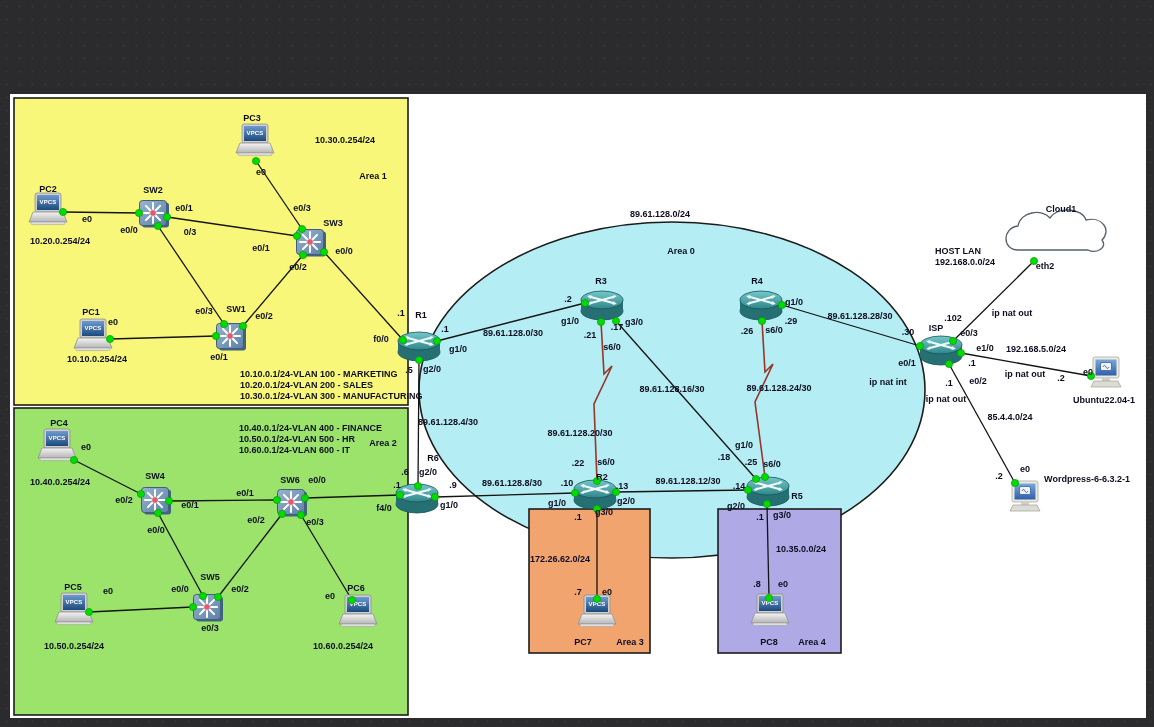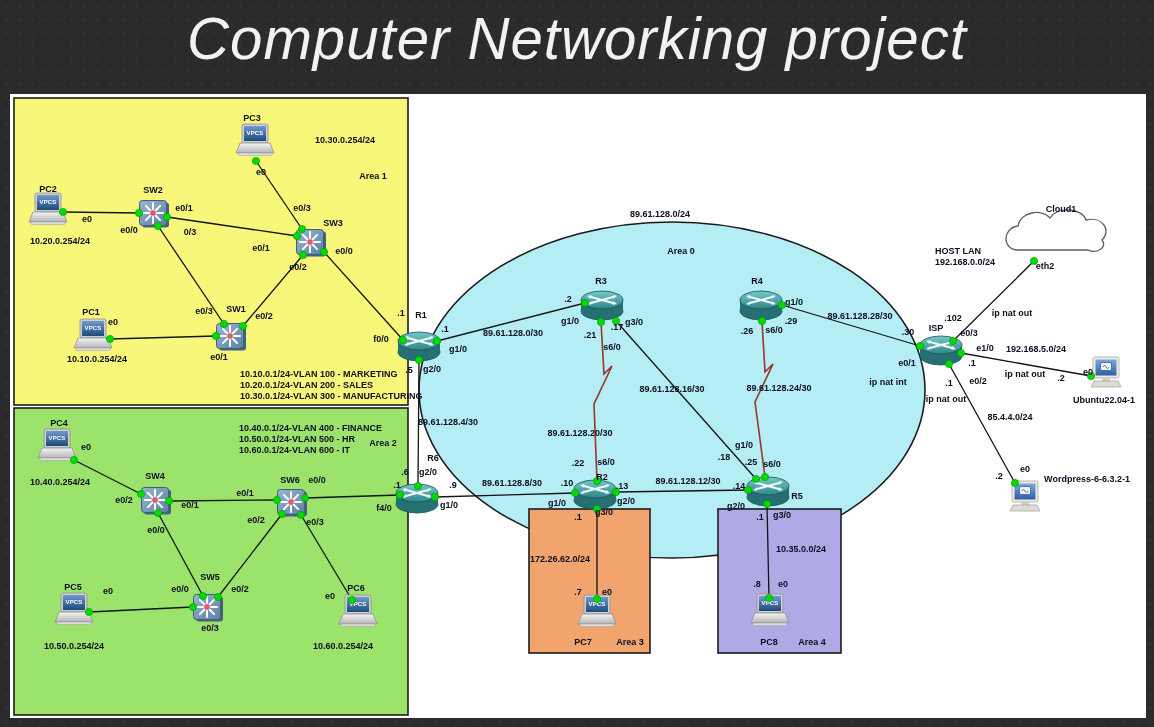--- a/index.html
+++ b/index.html
@@ -13,23 +13,20 @@
      font:italic 400 60px "Liberation Sans",sans-serif;
      color:#f2f2f2;letter-spacing:1px;transform:scaleX(.97);white-space:nowrap;}
   svg{position:absolute;top:0;left:0;}
   .lbl{font:bold 9px "Liberation Sans",sans-serif;fill:#0d0d20;dominant-baseline:middle;}
   .screen-label{font:bold 6px "Liberation Sans",sans-serif;fill:#ffffff;letter-spacing:.2px;}
 </style>
 </head>
 <body>
 
 <div class="stage">
-  <div class="titlebar">
-    <span>Computer Networking project</span>
-  </div>
 
   <svg id="diagram-svg" width="1154" height="727" viewBox="0 0 1154 727">
     <defs>
       <linearGradient id="gScreen" x1="0" y1="0" x2="0" y2="1">
         <stop offset="0" stop-color="#6d9bd0"></stop>
           <stop offset="1" stop-color="#1d4a7c"></stop>
       </linearGradient>
       <linearGradient id="gScreen2" x1="0" y1="0" x2="0" y2="1">
         <stop offset="0" stop-color="#79a8dd"></stop>
           <stop offset="1" stop-color="#2f5fa8"></stop>

